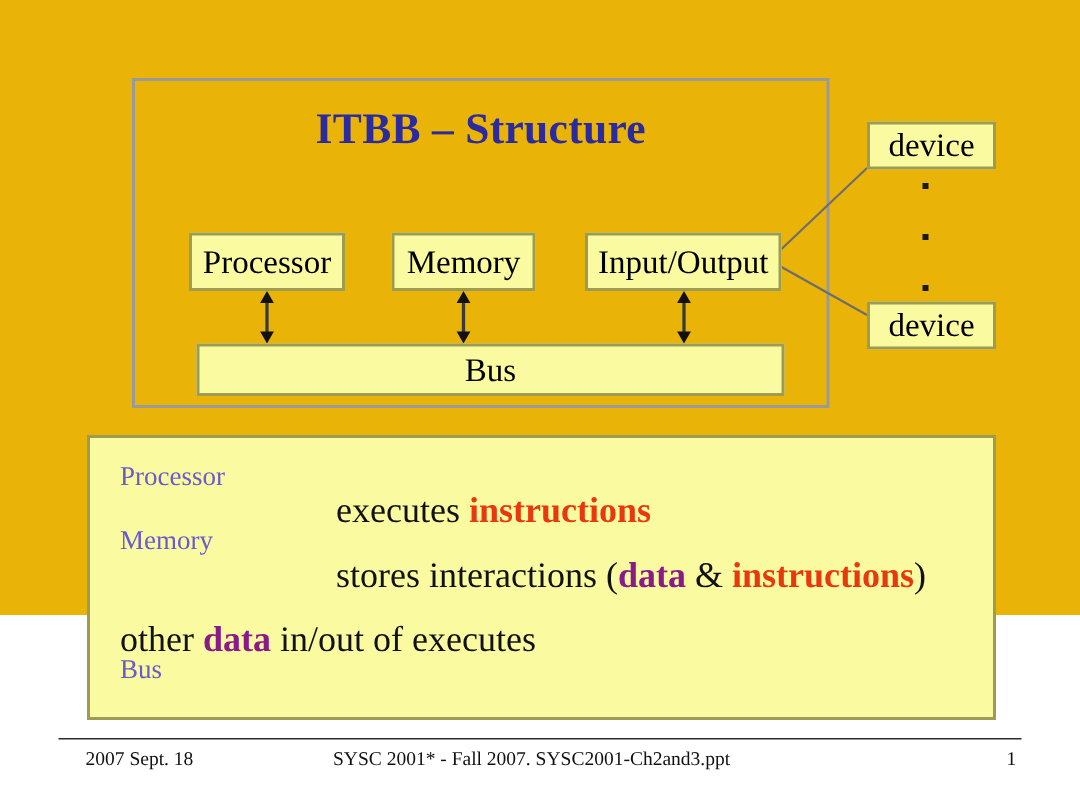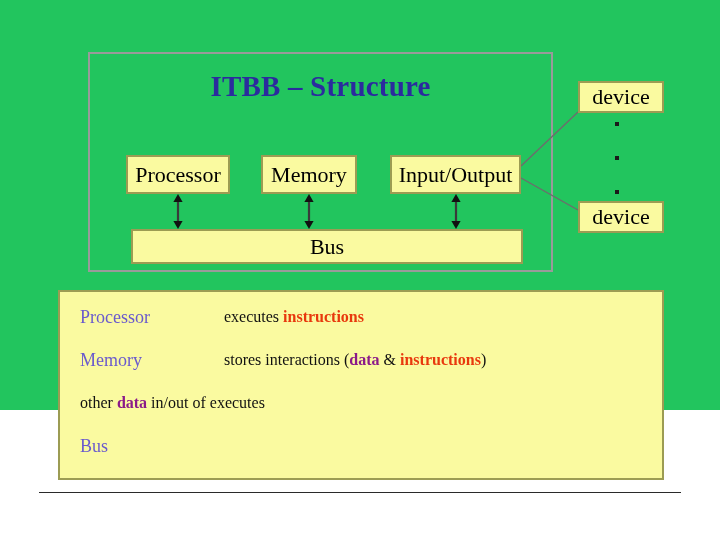--- a/index.html
+++ b/index.html
@@ -13,21 +13,21 @@
     position: relative;
     overflow: hidden;
     font-family: "Liberation Serif", "DejaVu Serif", serif;
   }
 
   .slide {
     position: absolute;
     left: 0; top: 0;
     width: 720px;
     height: 410px;
-    background: #22c55e;
+    background: #eab308;
   }
 
   
   .diagram-frame {
     position: absolute;
     left: 88px;
     top: 52px;
     width: 465px;
     height: 220px;
     border: 2px solid #9a9a9a;
@@ -130,23 +130,24 @@
     height: 43px;
   }
   .desc-term {
     width: 144px;
     flex: 0 0 144px;
     font-size: 18px;
     color: #6A5ACD;
     line-height: 26px;
   }
   .desc-def {
-    font-size: 16px;
+    font-size: 24px;
     color: #111111;
     line-height: 26px;
+    margin-top: 24px;
   }
   .desc-row.tall { height: 56px; }
   .kw-instructions {
     color: #E8380D;
     font-weight: bold;
   }
   .kw-data {
     color: #8B1A89;
     font-weight: bold;
     text-align: center;
@@ -273,14 +274,19 @@
       </div>
     </div>
 
     <div class="desc-row tall">
       <div class="desc-term">Bus</div>
     </div>
 
   </div>
 
   <div class="footer-rule"></div>
+  <div class="footer">
+    <span class="footer-date">2007 Sept. 18</span>
+    <span class="footer-center">SYSC 2001* - Fall 2007. SYSC2001-Ch2and3.ppt</span>
+    <span class="footer-page">1</span>
+  </div>
 
 </div>
 
 </body></html>

